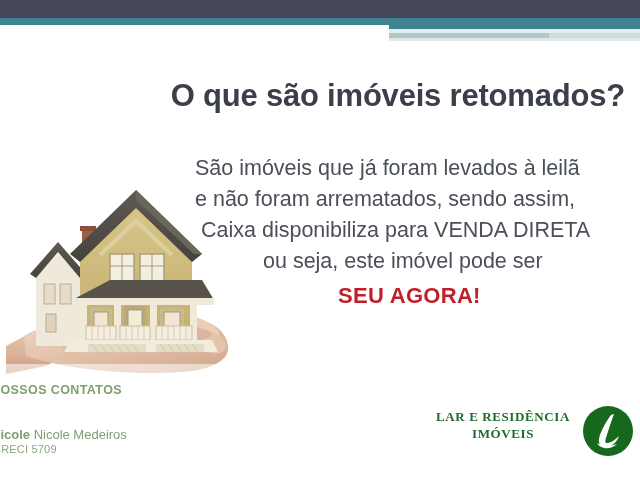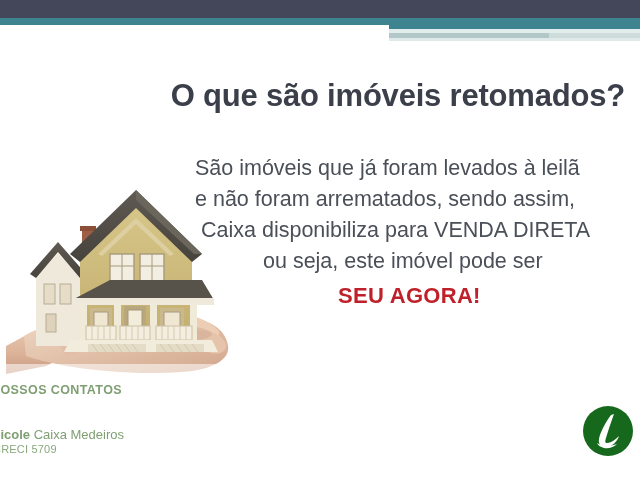--- a/index.html
+++ b/index.html
@@ -297,23 +297,27 @@
 
   <div class="body-block">
     <span class="body-line l1">São imóveis que já foram levados à leilã</span>
     <span class="body-line l2">e não foram arrematados, sendo assim,</span>
     <span class="body-line l3">Caixa disponibiliza para VENDA DIRETA</span>
     <span class="body-line l4">ou seja, este imóvel pode ser</span>
     <span class="highlight">SEU AGORA!</span>
   </div>
 
   <div class="contacts-heading">NOSSOS CONTATOS</div>
-  <div class="contact-name"><b>Nicole</b><span> Caixa Medeiros</span></div>
+  <div class="contact-name"><b>Nicole</b><span> Nicole Medeiros</span></div>
   <div class="contact-creci">CRECI 5709</div>
 
+  <div class="brand">
+    <div>LAR E RESIDÊNCIA</div>
+    <div>IMÓVEIS</div>
+  </div>
   <div class="brand-mark">
     <svg width="54" height="54" viewBox="0 0 54 54" xmlns="http://www.w3.org/2000/svg">
       <circle cx="27" cy="27" r="25" fill="#16681c"></circle>
       <path d="M33 10 C30 18 27 27 25 34 C24 37 24 39 26 39
                C30 39 34 36 38 32 C36 38 31 43 25 43
                C20 43 17 40 18 35 C19 29 24 19 30 11 Z" fill="#ffffff"></path>
       <path d="M16 39 C21 42 29 43 36 40 C33 43 28 45 23 44 C19 43 17 41 16 39 Z" fill="#ffffff"></path>
     </svg>
   </div>
 

